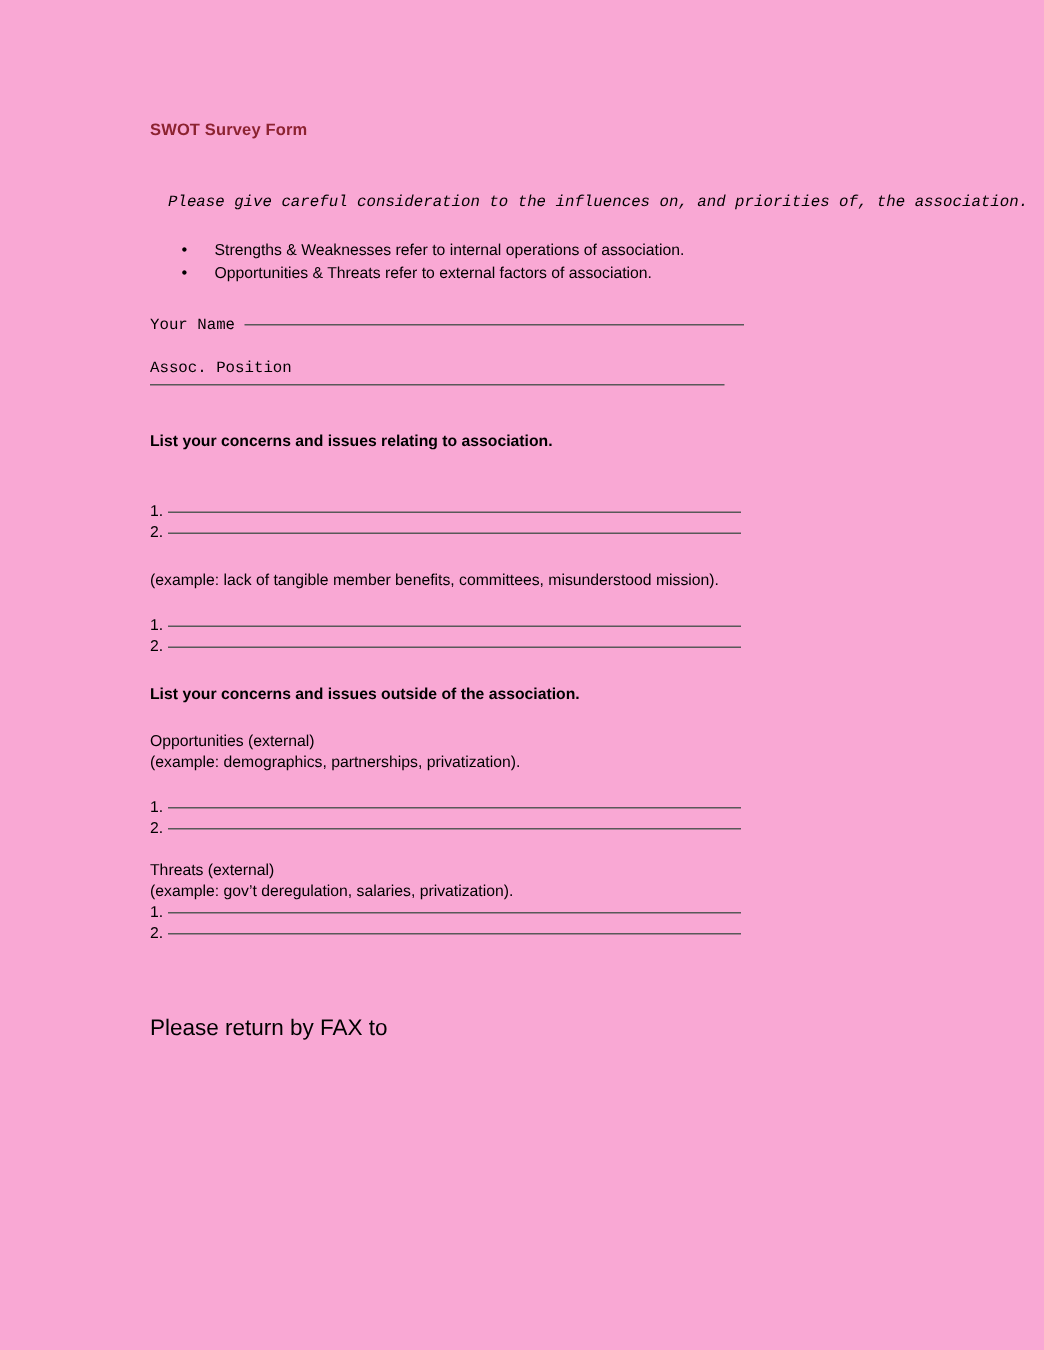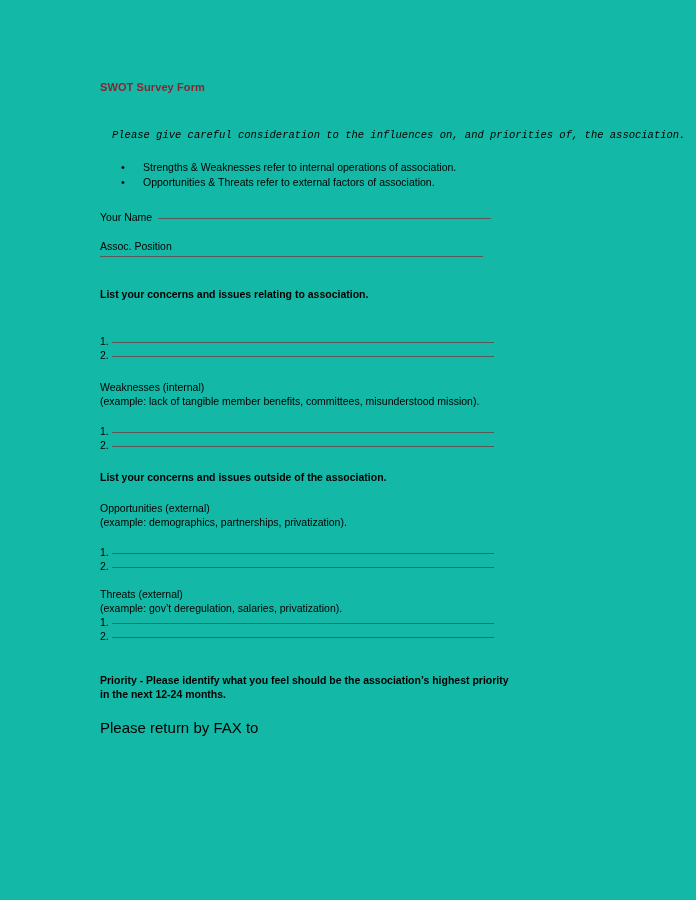--- a/index.html
+++ b/index.html
@@ -13,21 +13,21 @@
     position: relative;
     font-family: "Liberation Sans", sans-serif;
     color: #000000;
     -webkit-font-smoothing: antialiased;
   }
   .page {
     position: absolute;
     left: 0; top: 0;
     width: 696px;
     height: 900px;
-    background: #14b8a6;
+    background: #f9a8d4;
     overflow: hidden;
   }
   .content {
     position: absolute;
     left: 100px;
     top: 80px;
     width: 460px;
   }
 
   
@@ -73,20 +73,21 @@
   
   .field-row {
     font-size: 10.5px;
     line-height: 15px;
     margin: 0 0 4px 0;
     display: flex;
     align-items: baseline;
   }
   .field-label {
     white-space: nowrap;
+    font-family: Liberation Mono, monospace;
   }
   .rule {
     display: inline-block;
     border-bottom: 1px solid #595959;
     height: 0;
     vertical-align: baseline;
     position: relative;
     top: -2px;
   }
   .rule-name { width: 333px; margin-left: 6px; }
@@ -214,21 +215,20 @@
         <li class="answer-line">
           <span class="answer-num">2.</span>
           <span class="answer-rule"></span>
         </li>
       </ul>
     </div>
 
     <div class="spacer-18"></div>
 
     <div>
-      <p class="sub-label">Weaknesses (internal)</p>
       <p class="sub-example">(example: lack of tangible member benefits, committees, misunderstood mission).</p>
       <div class="spacer-16"></div>
       <ul class="answer-lines">
         <li class="answer-line">
           <span class="answer-num">1.</span>
           <span class="answer-rule"></span>
         </li>
         <li class="answer-line">
           <span class="answer-num">2.</span>
           <span class="answer-rule"></span>
@@ -270,20 +270,19 @@
         </li>
         <li class="answer-line">
           <span class="answer-num">2.</span>
           <span class="answer-rule"></span>
         </li>
       </ul>
     </div>
 
     <div class="spacer-30"></div>
 
-    <p class="priority-block">Priority - Please identify what you feel should be the association’s highest priority in the next 12-24 months.</p>
 
     <div class="spacer-20"></div>
 
     <p class="footer-line">Please return by FAX to</p>
 
   </div>
 </div>
 
 </body></html>

